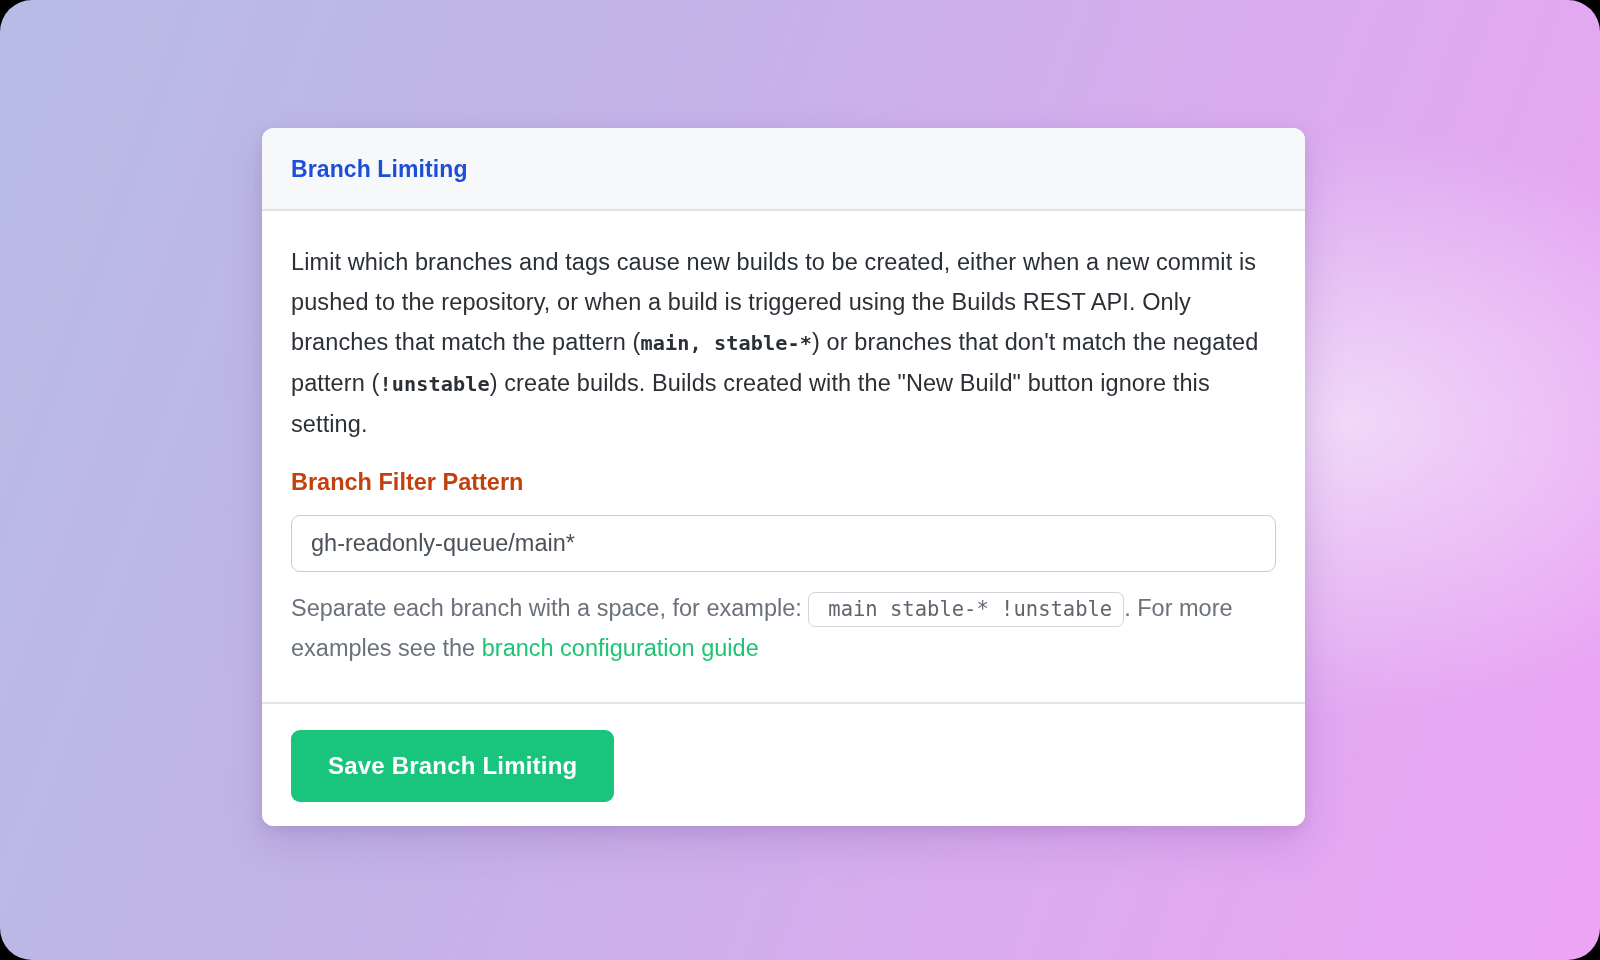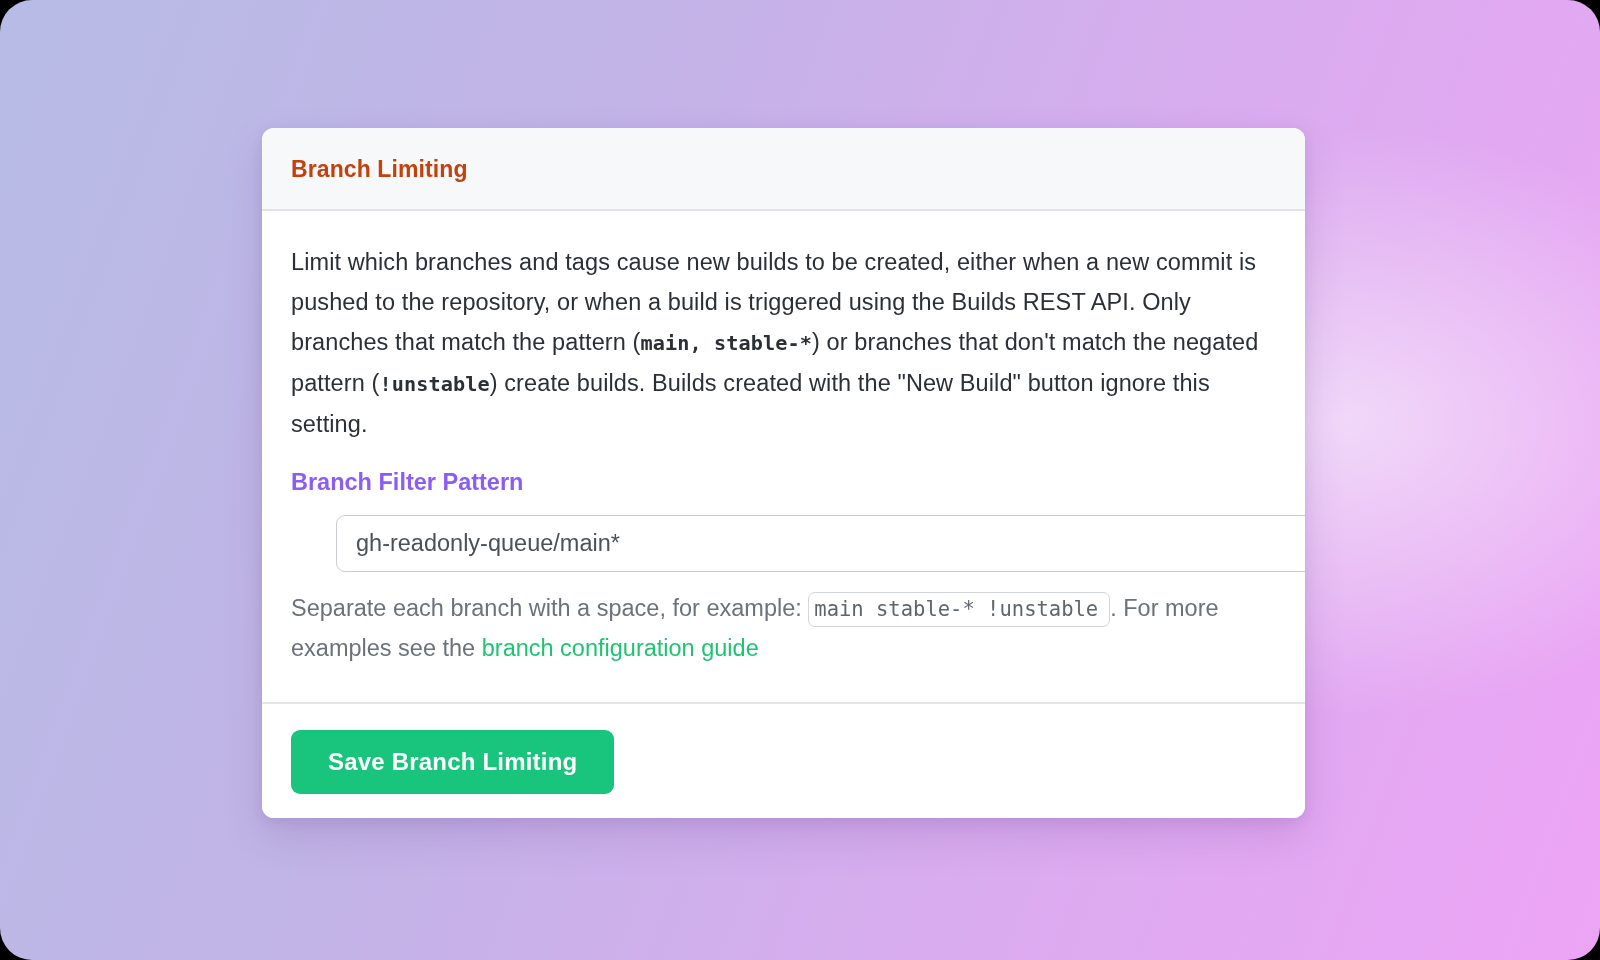--- a/index.html
+++ b/index.html
@@ -29,21 +29,21 @@
     overflow: hidden;
   }
   .card-header {
     background: #f7f8fa;
     border-bottom: 2px solid #e0e2e6;
     padding: 28px 29px 26px 29px;
   }
   .card-title {
     font-size: 23px;
     font-weight: 600;
-    color: #c2410c;
+    color: #1d4ed8;
     letter-spacing: 0.1px;
   }
   .card-body {
     padding: 31px 29px 34px 29px;
   }
   .description {
     font-size: 23.5px;
     line-height: 40px;
     color: #2b3036;
     letter-spacing: 0.1px;
@@ -51,70 +51,69 @@
   .code-inline {
     font-family: "DejaVu Sans Mono", "Liberation Mono", monospace;
     font-size: 0.86em;
     color: #2b3036;
     font-weight: bold;
   }
   .field-label {
     margin-top: 25px;
     font-size: 23.5px;
     font-weight: 700;
-    color: #8b5cf6;
+    color: #c2410c;
   }
   .pattern-input {
     display: block;
     box-sizing: border-box;
     margin-top: 19px;
     width: 100%;
     height: 57px;
     border: 1.5px solid #c9cdd2;
     border-radius: 9px;
     padding: 0 19px;
     font-family: "Liberation Sans", sans-serif;
     font-size: 23.5px;
     color: #4b5158;
     background: #ffffff;
     outline: none;
-    margin-left: 45px;
   }
   .help-text {
     margin-top: 17px;
     font-size: 23.5px;
     line-height: 39px;
     color: #6b727b;
   }
   .code-chip {
     font-family: "DejaVu Sans Mono", "Liberation Mono", monospace;
     font-size: 20.5px;
     color: #5e656d;
     border: 1.5px solid #d2d5da;
     border-radius: 7px;
-    padding: 4px 11px 5px 5px;
+    padding: 4px 11px 5px 19px;
     background: #ffffff;
     white-space: nowrap;
   }
   .guide-link {
     color: #1ec473;
     text-decoration: none;
     cursor: pointer;
     margin-top: 9px;
   }
   .card-footer {
     border-top: 2px solid #e3e5e8;
     padding: 26px 29px 24px 29px;
     background: #ffffff;
   }
   .save-button {
     display: inline-flex;
     align-items: center;
     justify-content: center;
-    height: 64px;
+    height: 72px;
     padding: 0 37px;
     background: #19c57d;
     color: #ffffff;
     font-family: "Liberation Sans", sans-serif;
     font-size: 24px;
     font-weight: 700;
     border: none;
     border-radius: 9px;
     cursor: pointer;
     letter-spacing: 0.2px;

